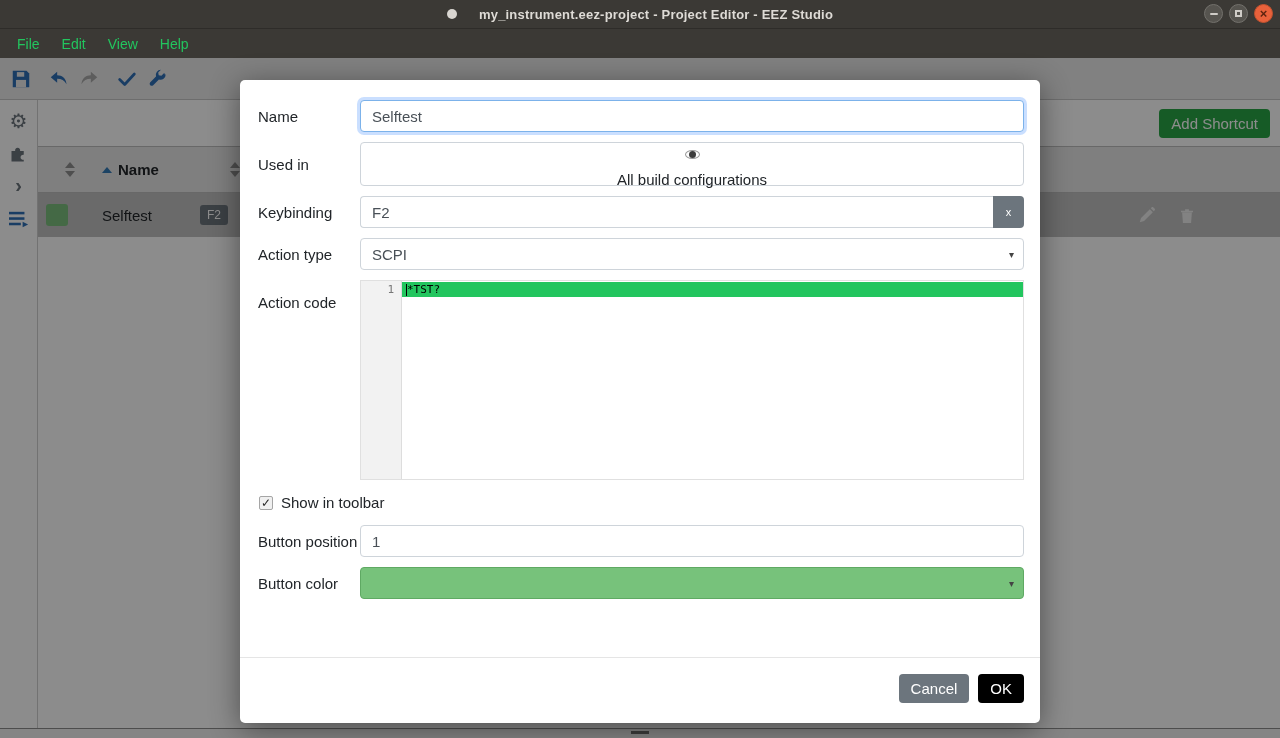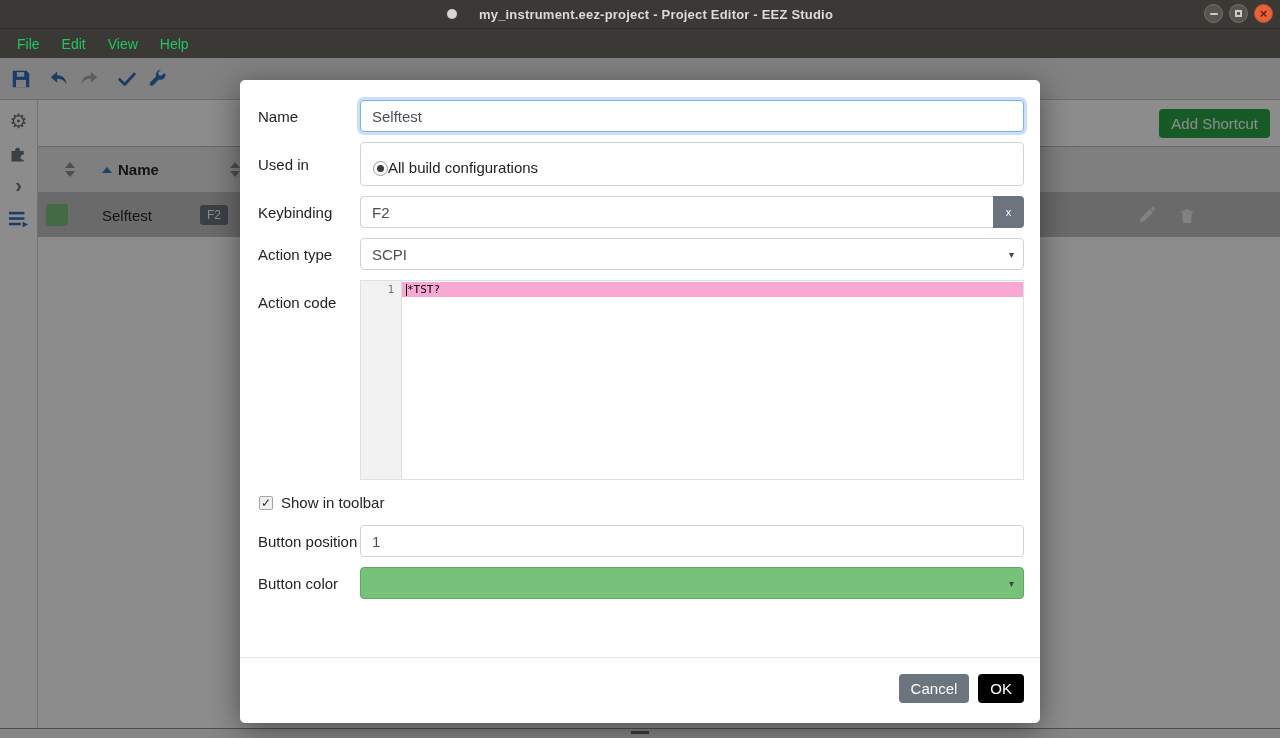--- a/index.html
+++ b/index.html
@@ -76,21 +76,21 @@
   .modal{position:absolute;left:240px;top:80px;width:800px;height:643px;box-sizing:border-box;background:#fff;border-radius:5px;
          box-shadow:0 6px 30px rgba(0,0,0,.45);z-index:50;padding:20px 16px 12px 18px;display:flex;flex-direction:column;}
   .frow{display:flex;align-items:center;margin-bottom:10px;}
   .flabel{width:102px;flex:none;font-size:15px;color:#212529;}
   .fctl{flex:1;min-width:0;}
   .text-input{width:100%;height:32px;box-sizing:border-box;border:1px solid #ced4da;border-radius:4px;padding:0 11px;
        font-size:15px;color:#495057;font-family:"Liberation Sans",sans-serif;outline:none;background:#fff;}
   .text-input.focused{border-color:#7cb2ea;box-shadow:0 0 0 3px rgba(13,110,253,.22);}
 
   .used-box{border:1px solid #ced4da;border-radius:4px;padding:7px 12px 9px;}
-  .radio-row{display:flex;align-items:flex-end;gap:0;height:26px;}
+  .radio-row{display:flex;align-items:center;gap:12px;height:26px;flex-direction:column;}
   .radio{width:15px;height:15px;border-radius:50%;box-sizing:border-box;border:1px solid #9a9a9a;background:#fdfdfd;display:flex;align-items:center;justify-content:center;}
   .radio .dot{width:7px;height:7px;border-radius:50%;background:#3c3c3c;display:none;}
   .radio.selected .dot{display:block;}
   .radio.unselected{background:#e9e9e9;border-color:#bdbdbd;}
   .radio-label{font-size:15px;color:#212529;}
 
   .key-group{display:flex;}
   .key-group .text-input{border-radius:4px 0 0 4px;border-right:none;}
   .key-clear{width:31px;height:32px;flex:none;background:#6c757d;color:#fff;border:none;border-radius:0 4px 4px 0;
        font-size:11px;display:flex;align-items:center;justify-content:center;font-family:"Liberation Sans",sans-serif;}
@@ -98,21 +98,21 @@
   .select{position:relative;height:32px;box-sizing:border-box;border:1px solid #ced4da;border-radius:4px;background:#fff;
        display:flex;align-items:center;padding:0 24px 0 11px;font-size:15px;color:#495057;}
   .select .caret{position:absolute;right:9px;top:50%;transform:translateY(-50%);font-size:10px;color:#444;}
 
   .frow.code-row{align-items:flex-start;margin-bottom:12px;}
   .code-row .flabel{padding-top:14px;}
   .editor{height:200px;box-sizing:border-box;border:1px solid #e0e0e0;display:flex;background:#fff;overflow:hidden;
        font-family:"DejaVu Sans Mono",monospace;font-size:11px;line-height:15px;}
   .gutter{width:41px;flex:none;background:#f2f2f2;border-right:1px solid #ddd;color:#777;text-align:right;padding:1px 7px 0 0;box-sizing:border-box;}
   .codearea{flex:1;padding-top:1px;color:#000;}
-  .codeline{background:#f9a8d4;padding-left:4px;display:flex;align-items:center;height:15px;}
+  .codeline{background:#22c55e;padding-left:4px;display:flex;align-items:center;height:15px;}
   .cursor{width:1px;height:12px;background:#000;display:inline-block;margin-right:0px;}
 
   .chk-row{display:flex;align-items:center;gap:8px;margin:2px 0 14px 1px;}
   .checkbox{width:14px;height:14px;box-sizing:border-box;border:1px solid #a5a5a5;border-radius:2px;background:#f0f0f0;
        display:flex;align-items:center;justify-content:center;font-size:12px;color:#2b2b2b;line-height:1;}
   .chk-label{font-size:15px;color:#212529;}
 
   .modal-footer{margin:14px -16px 0 -18px;border-top:1px solid #e5e5e5;padding:16px 16px 8px;display:flex;justify-content:flex-end;gap:9px;margin-top:auto;align-items:center;}
   .modal-footer .btn{font-size:15px;padding:6px 12px;}
 </style>

